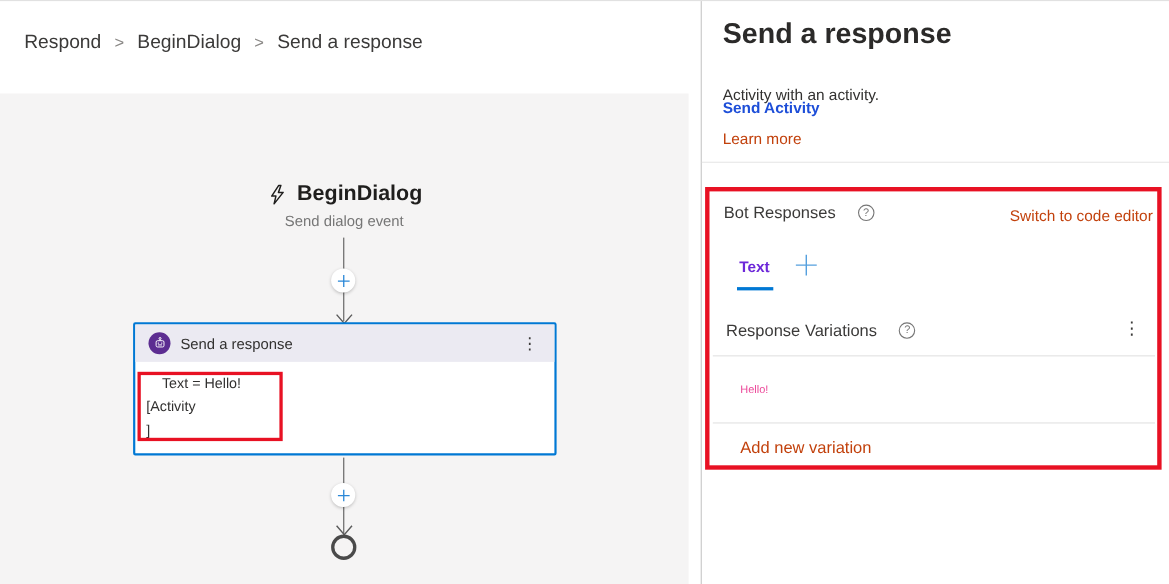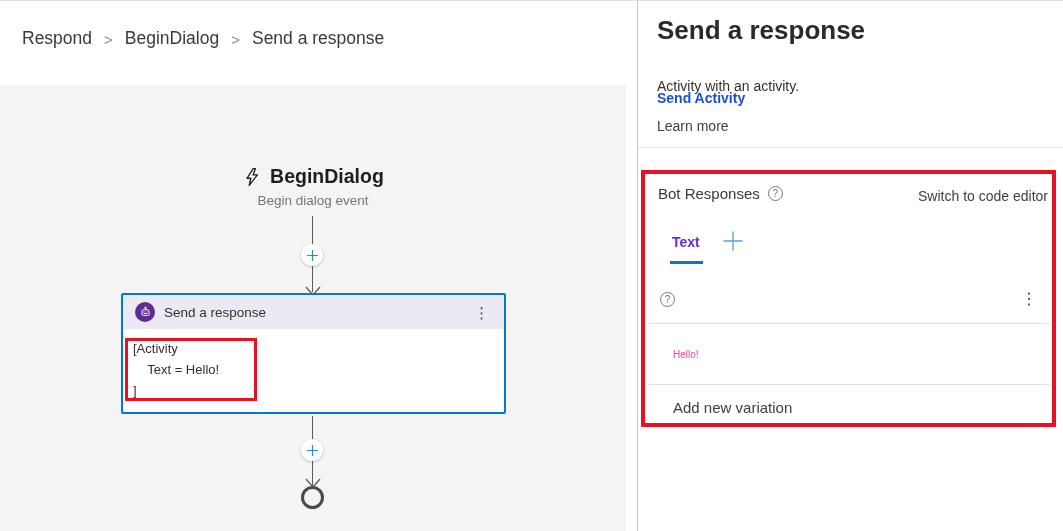--- a/index.html
+++ b/index.html
@@ -80,30 +80,30 @@
   .annot { position:absolute; border:3px solid #e81123; pointer-events:none; }
   .annot.code-box { left:125px; top:337px; width:132px; height:63px; }
   .annot.panel-box { left:641px; top:169px; width:415px; height:257px; border-width:4px; }
 
   
   .vdivider { position:absolute; left:637px; top:0; width:1px; height:531px; background:#c6c6c6; }
 
   .panel-title { position:absolute; left:657px; top:14px; font-size:26px; font-weight:600; color:#2b2a29; }
   .panel-subtitle { position:absolute; left:657px; top:49px; font-size:14px; font-weight:bold; color:#1d4ed8;margin-top:40px; }
   .panel-desc { position:absolute; left:657px; top:77px; font-size:14px; color:#323130; }
-  .link { color:#404040; cursor:pointer; text-decoration:none; }
+  .link { color:#c2410c; cursor:pointer; text-decoration:none; }
   .learn-more { position:absolute; left:657px; top:117px; font-size:14px; }
   .hdivider { position:absolute; height:1px; background:#e6e6e6; }
   .d1 { left:638px; top:146px; width:425px; }
   .d2 { left:648px; top:322px; width:402px; background:#e1e1e1; }
   .d3 { left:648px; top:383px; width:402px; background:#e1e1e1; }
 
   .section-label {
     position:absolute; font-size:15px; color:#3b3a39;
-    display:flex; align-items:center; gap:8px;
+    display:flex; align-items:center; gap:20px;
   }
   .bot-resp-label { left:658px; top:184px; }
   .resp-var-label { left:660px; top:291px; }
   .help-icon {
     width:15px; height:15px; border:1px solid #767676; border-radius:50%;
     font-size:10px; color:#767676; display:inline-flex;
     align-items:center; justify-content:center; line-height:1; cursor:pointer;
   }
   .switch-link { position:absolute; right:15px; top:187px; font-size:14px; }
 
@@ -132,21 +132,21 @@
 <div class="canvas"></div>
 
 <div class="trigger-title">
   <span style="display:inline-flex;">
     <svg width="20" height="22" viewBox="0 0 24 24">
       <path d="M13.5 2 L6 13.5 h4.6 L8.6 22 L18.5 9.5 h-5.2 L16 2 z" fill="none" stroke="#1f1e1d" stroke-width="1.6" stroke-linejoin="round"></path>
     </svg>
   </span>
   <span>BeginDialog</span>
 </div>
-<div class="trigger-subtitle">Begin dialog event</div>
+<div class="trigger-subtitle">Send dialog event</div>
 
 <div class="edge-line l1"></div>
 <div class="edge-line l2"></div>
 
 <div class="plus-btn p1">
   <svg width="11" height="11" viewBox="0 0 11 11">
     <path d="M5.5 0 V11 M0 5.5 H11" stroke="#2b88d8" stroke-width="1.2" fill="none"></path>
   </svg>
 </div>
 <div class="plus-btn p2">
@@ -179,22 +179,22 @@
           <line x1="5.8" y1="9.3" x2="10.2" y2="9.3"></line>
         </g>
         <circle cx="6.1" cy="7.3" r="0.8" fill="#ffffff"></circle>
         <circle cx="9.9" cy="7.3" r="0.8" fill="#ffffff"></circle>
       </svg>
     </span>
     <span class="node-title">Send a response</span>
     <span class="kebab">⋮</span>
   </div>
   <div class="node-body">
+    <span class="pre">    Text = Hello!</span>
     <span class="pre">[Activity</span>
-    <span class="pre">    Text = Hello!</span>
     <span class="pre">]</span>
   </div>
 </div>
 
 <div class="annot code-box"></div>
 
 <div class="vdivider"></div>
 
 <div class="panel-title">Send a response</div>
 <div class="panel-subtitle">Send Activity</div>
@@ -213,20 +213,21 @@
 
 <div class="tab">Text</div>
 <div class="tab-underline"></div>
 <div class="tab-add">
   <svg width="22" height="22" viewBox="0 0 22 22">
     <path d="M11 1.5 V20.5 M1.5 11 H20.5" stroke="#55a0de" stroke-width="1.3" fill="none"></path>
   </svg>
 </div>
 
 <div class="section-label resp-var-label">
+  <span>Response Variations</span>
   <span class="help-icon">?</span>
 </div>
 <div class="rv-kebab">⋮</div>
 
 <div class="hdivider d2"></div>
 <div class="variation-item">Hello!</div>
 <div class="hdivider d3"></div>
 <a class="link add-variation">Add new variation</a>
 
 </body></html>

